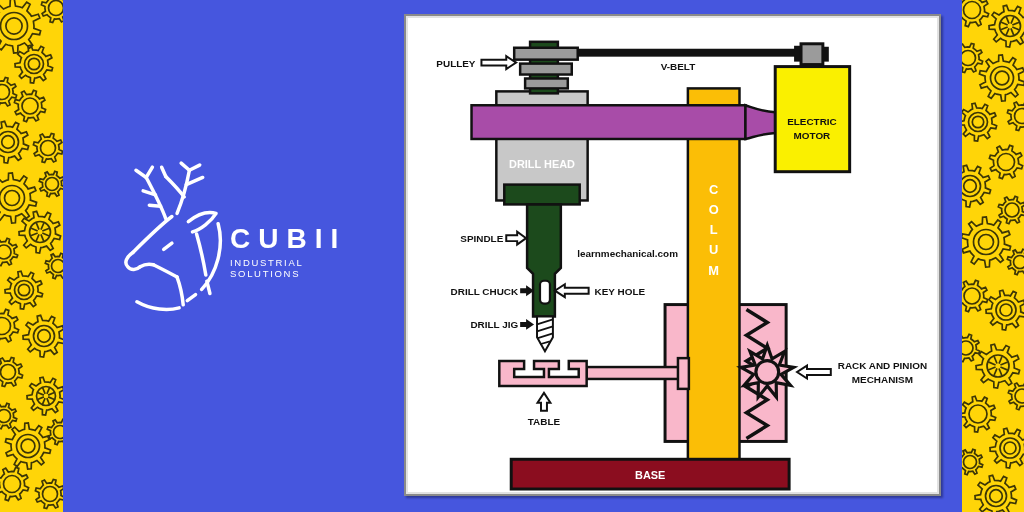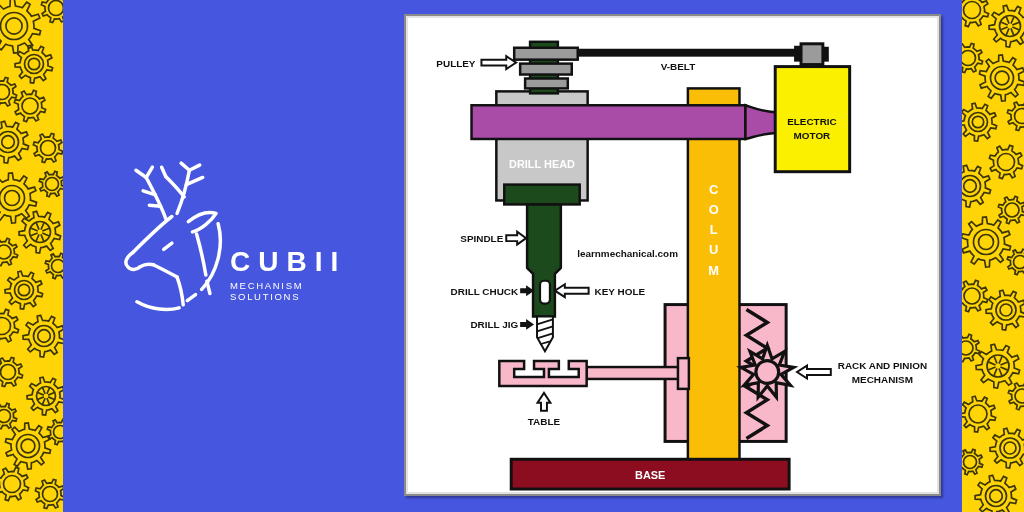--- a/index.html
+++ b/index.html
@@ -3,21 +3,21 @@
 <meta charset="utf-8">
 <style>
   html,body{margin:0;padding:0;}
   .stage{position:relative;width:1024px;height:512px;background:#4656DE;overflow:hidden;
          font-family:"Liberation Sans",sans-serif;}
   .strip{position:absolute;top:0;height:512px;background:#FFD508;display:block;}
   .strip.left{left:0;width:63px;}
   .strip.right{right:0;width:62px;}
   .logo{position:absolute;left:116px;top:160px;width:250px;height:160px;}
   .deer{position:absolute;left:0;top:0;width:118px;height:152px;}
-  .wordmark{position:absolute;left:114px;top:88px;color:#ffffff;}
+  .wordmark{position:absolute;left:114px;top:65px;color:#ffffff;}
   .brand-name{font-size:28px;font-weight:600;letter-spacing:8px;color:#fff;line-height:1;}
   .brand-tagline{font-size:9.5px;font-weight:400;letter-spacing:1.7px;color:#fff;margin-top:4px;}
   .panel{position:absolute;left:404px;top:14px;width:537px;height:482px;box-sizing:border-box;
          background:#ffffff;border:2px solid #8a8a8a;box-shadow:inset 0 0 0 2px #e2e2e2, 2px 2px 2px rgba(0,0,20,.35);
          padding:2px;}
   .machine{width:100%;height:100%;display:block;}
   .lbl{font-family:"Liberation Sans",sans-serif;font-weight:bold;font-size:10px;fill:#111;}
   .lblw{font-family:"Liberation Sans",sans-serif;font-weight:bold;fill:#ffffff;}
 </style>
 </head>
@@ -267,21 +267,21 @@
         <path d="M76,72 C80,86 83,100 85,112"></path>
         <path d="M86,118 L89,130"></path>
         <path d="M44,87 L52,81"></path>
         <path d="M97,62 C103,84 96,110 81,126"></path>
         <path d="M75,131 L67,137"></path>
         <path d="M18,138 C32,146 48,147 59,144"></path>
       </g>
     </svg>
     <div class="wordmark">
       <div class="brand-name">CUBII</div>
-      <div class="brand-tagline">MECHANISM SOLUTIONS</div>
+      <div class="brand-tagline">INDUSTRIAL SOLUTIONS</div>
     </div>
   </div>
 
   <div class="panel">
     <svg class="machine" viewBox="0 0 533 478" preserveAspectRatio="none">
 
       <rect x="160" y="31" width="244" height="8" fill="#111"></rect>
       <rect x="389" y="28" width="8" height="16" fill="#111"></rect>
       <rect x="417" y="29" width="7" height="15" fill="#111"></rect>
       <rect x="396" y="26" width="22" height="21" fill="#9B9B9B" stroke="#111" stroke-width="3"></rect>

